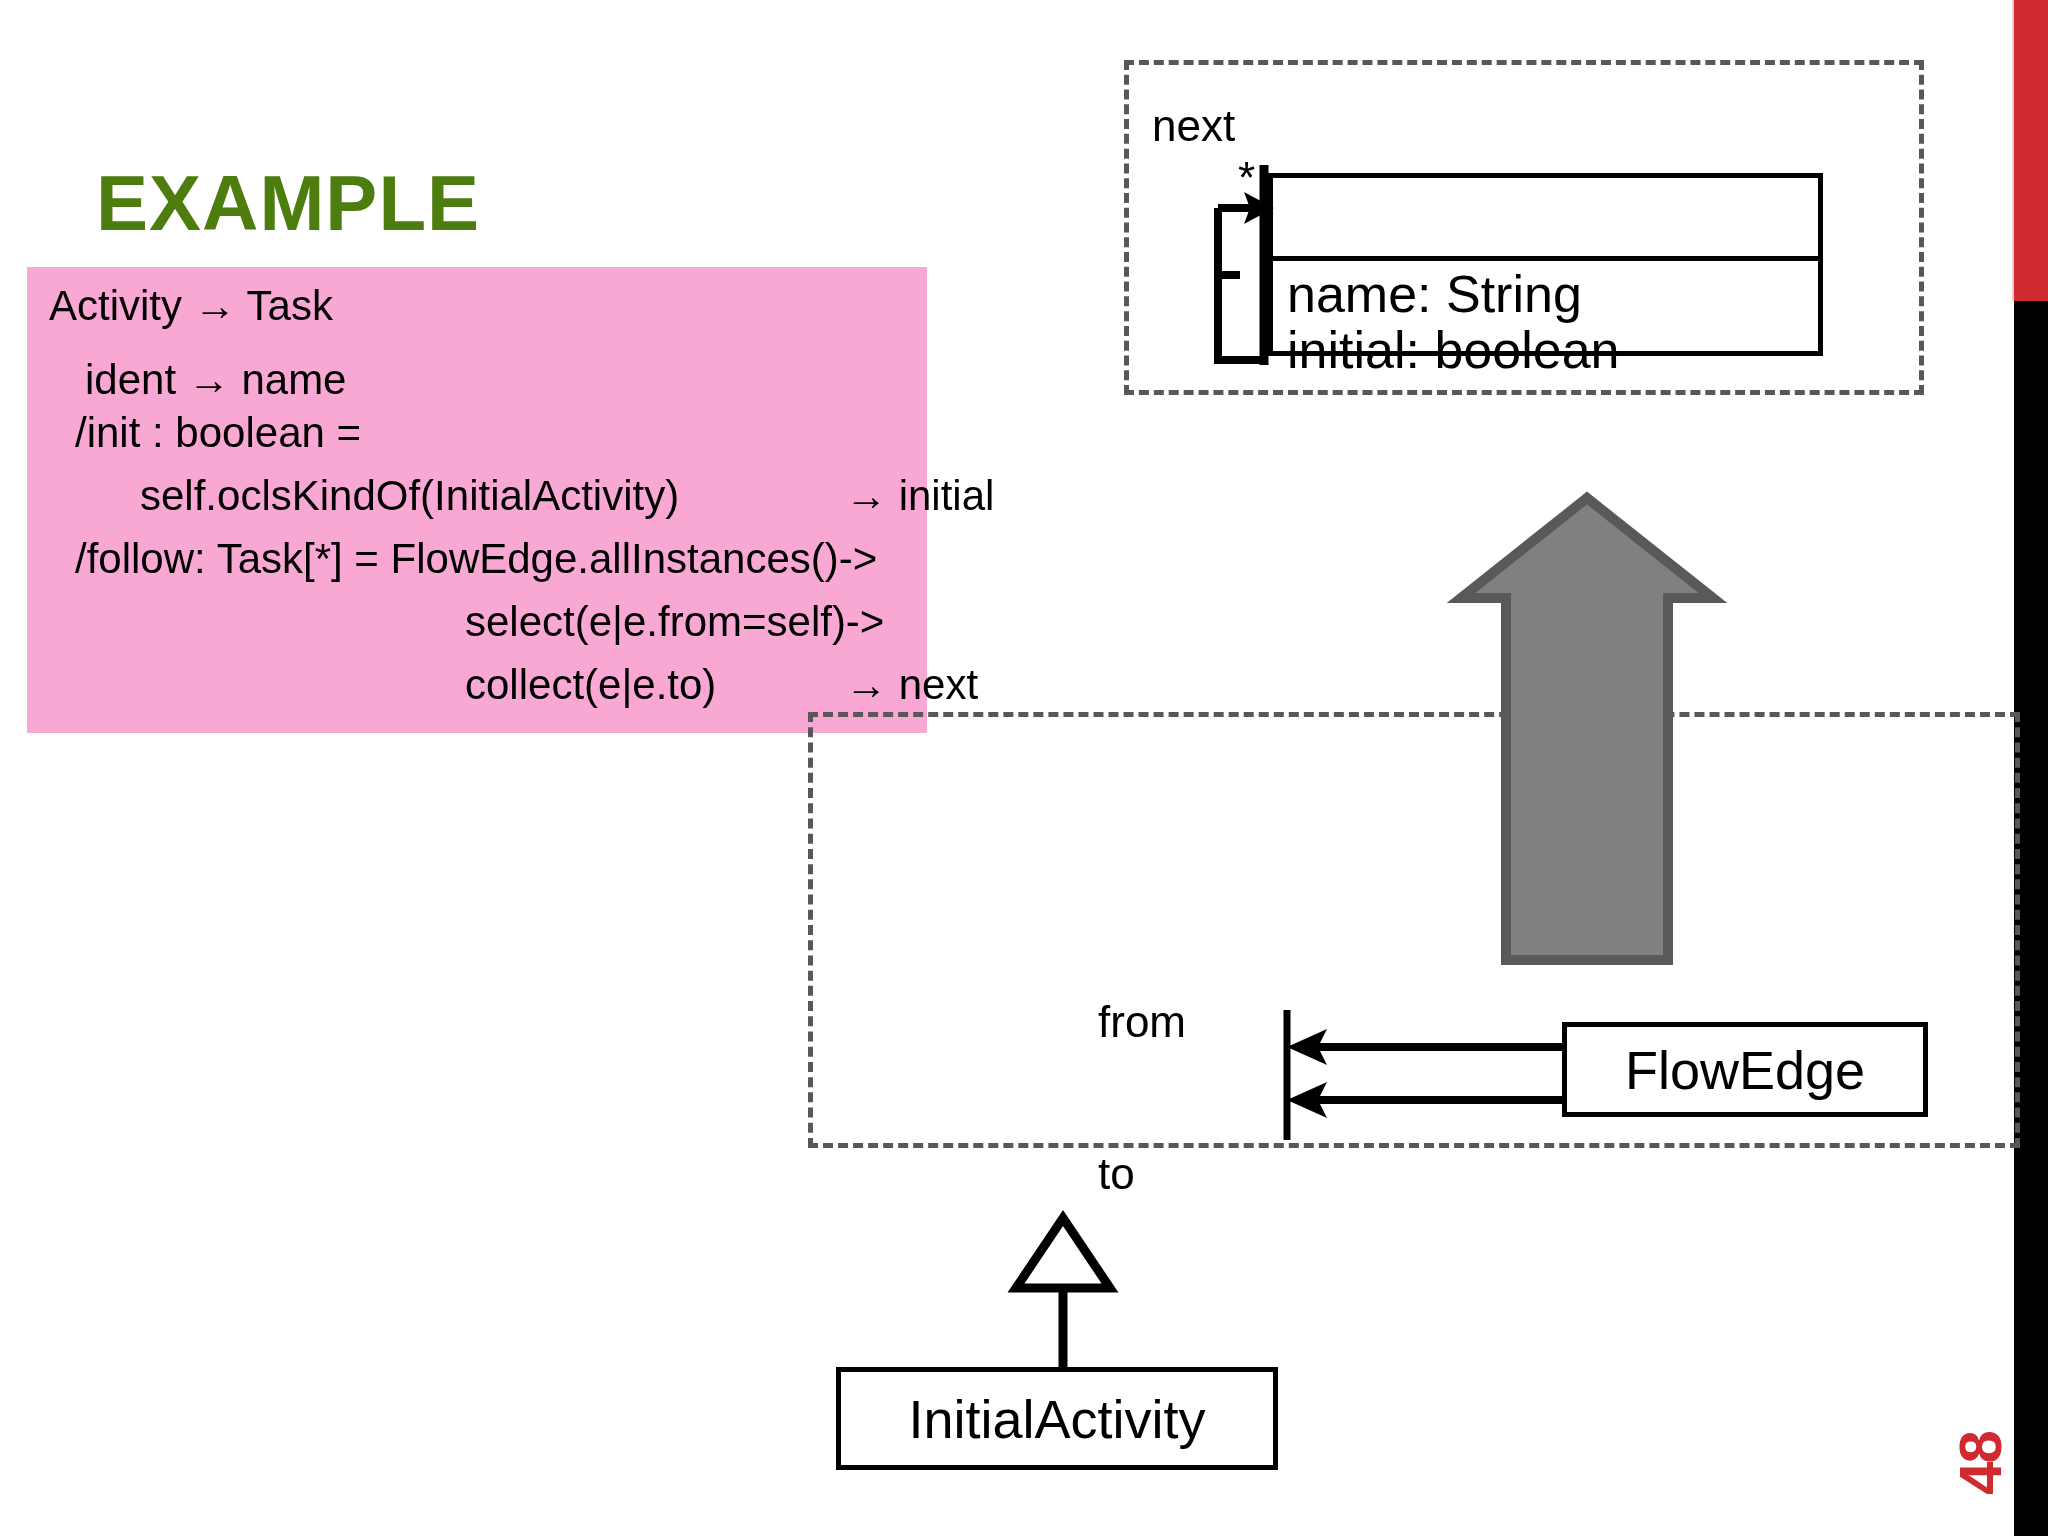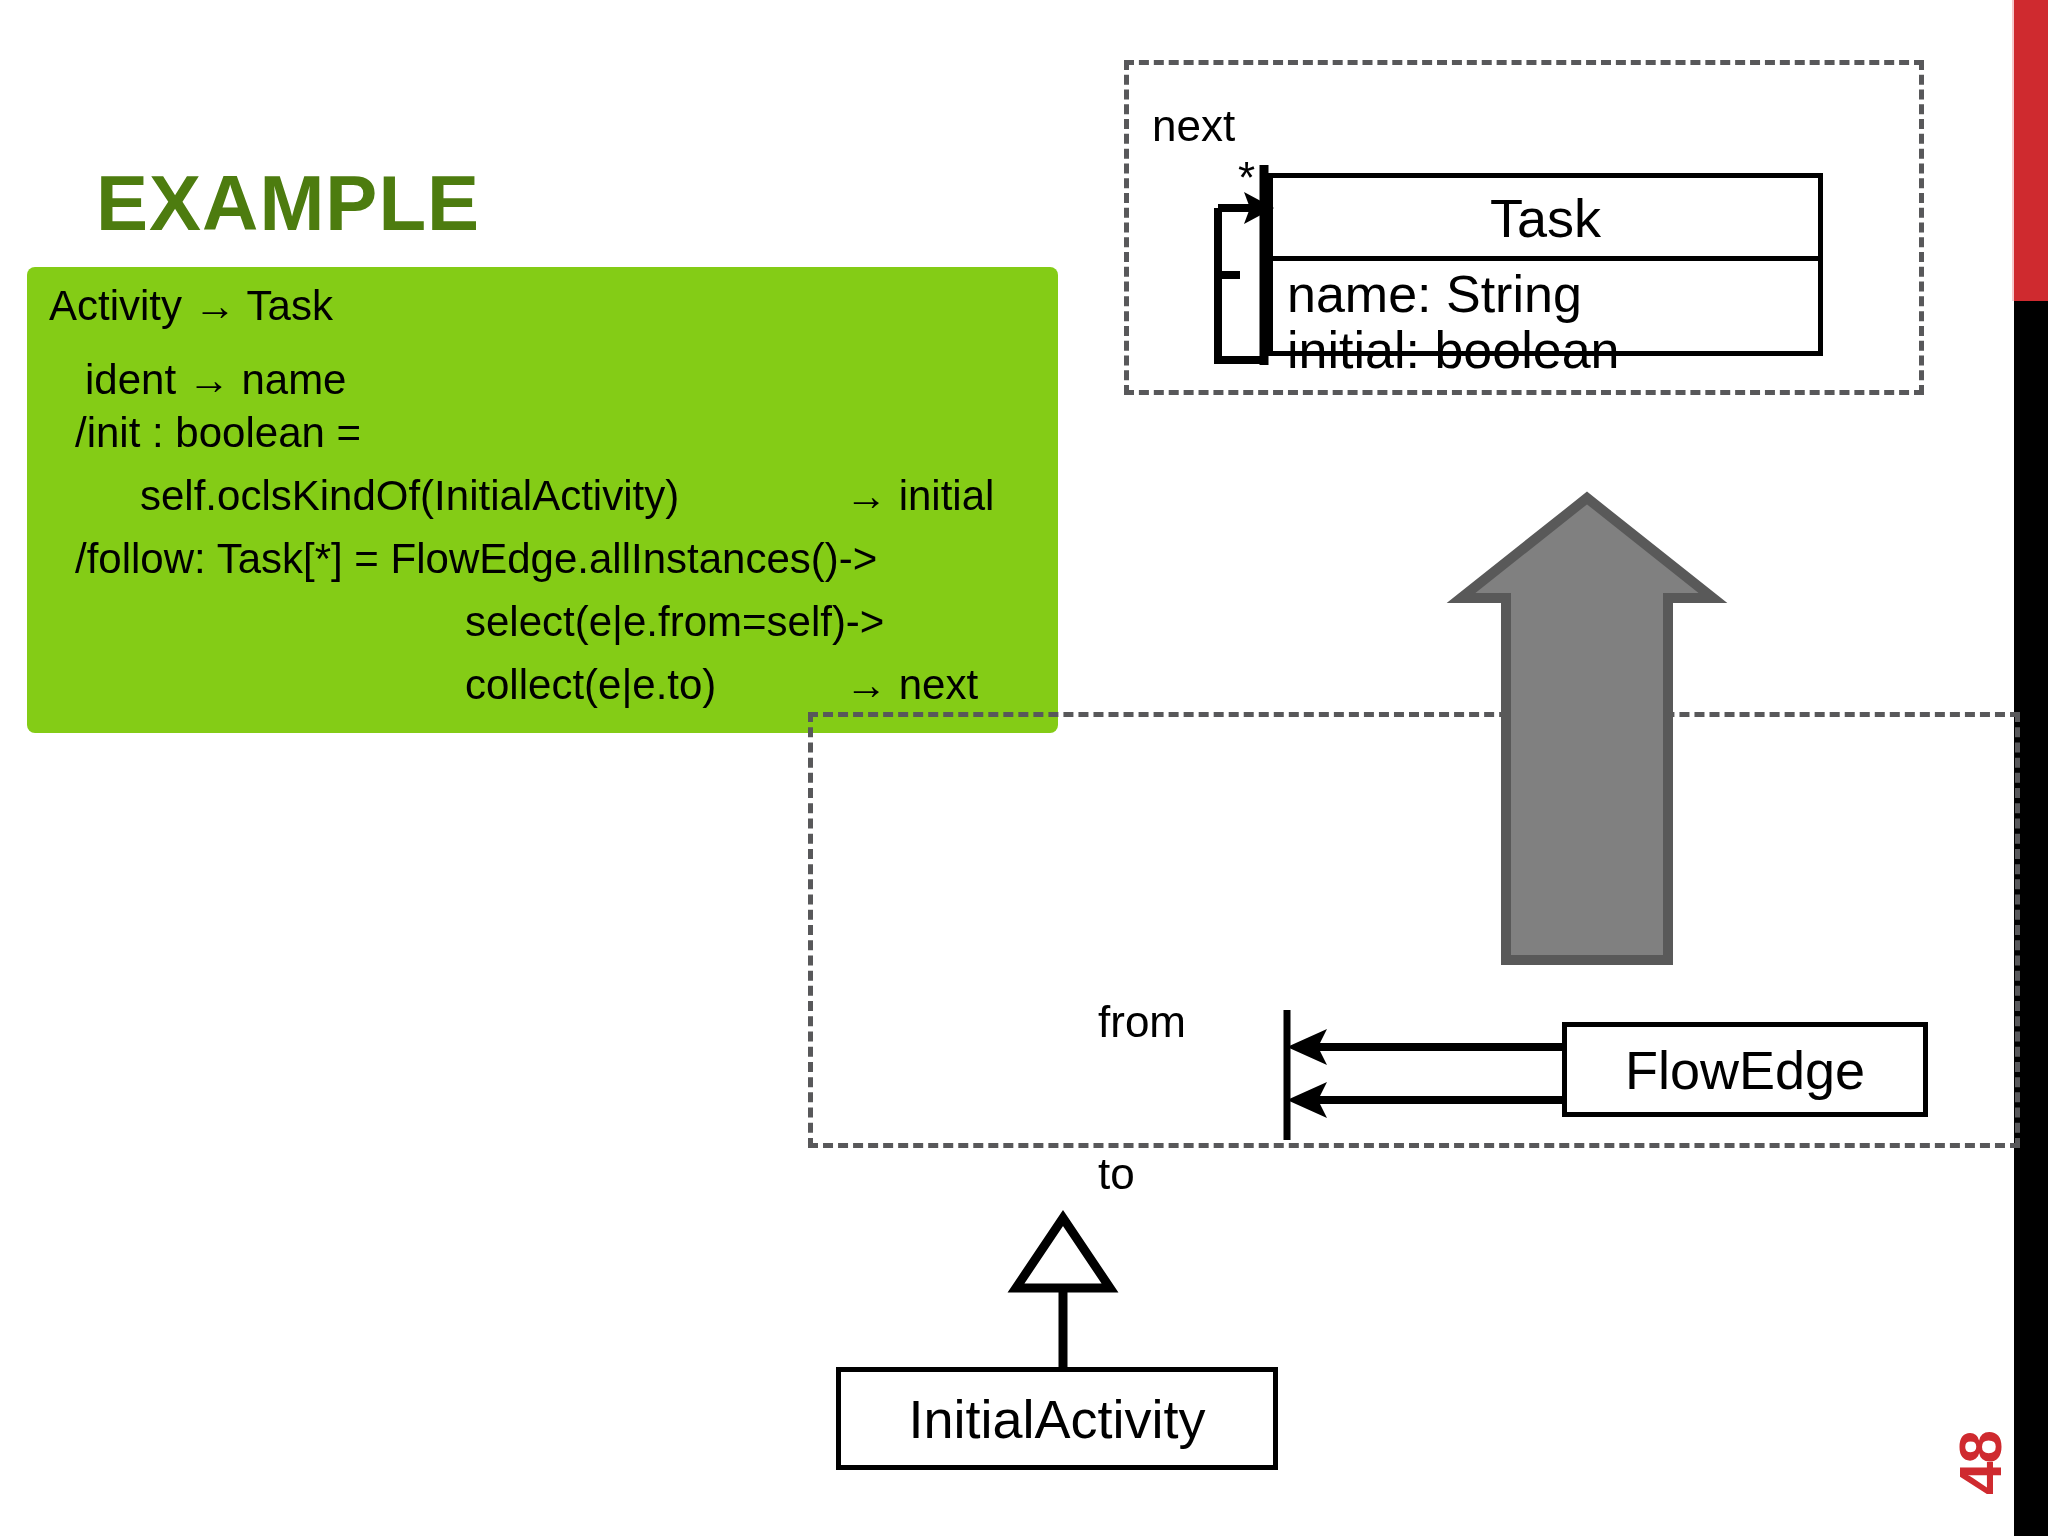--- a/index.html
+++ b/index.html
@@ -61,23 +61,22 @@
     color: #4d7c0f;
     letter-spacing: 1px;
     line-height: 1;
     white-space: nowrap;
   }
 
   
   .rule-block {
     position: absolute;
     left: 27px; top: 267px;
-    width: 1031px; height: 466px;
-    background: #84cc16;
-    border-radius: 8px;
+    width: 900px; height: 466px;
+    background: #f9a8d4;
   }
   .rule-lines {
     position: absolute;
     left: 0; top: 0; width: 100%; height: 100%;
   }
   .rline {
     position: absolute;
     font-size: 42px;
     line-height: 1;
     white-space: nowrap;
@@ -160,21 +159,20 @@
 
       <div class="rline" style="left:438px; top:397px;">collect(e|e.to)</div>
       <div class="rline" style="left:818px; top:397px;">→ next</div>
 
     </div>
   </div>
 
   <div class="dashbox" style="left:1124px; top:60px; width:800px; height:335px;"></div>
 
   <div class="umlbox" style="left:1268px; top:173px; width:555px; height:183px;">
-    <div class="uml-name" style="height:80px;">Task</div>
     <div class="uml-divider" style="top:78px;"></div>
     <div style="position:absolute; left:0; top:88px; right:8px;">
       <div class="uml-attr">name: String</div>
       <div class="uml-attr">initial: boolean</div>
     </div>
   </div>
 
   <div class="assoc-label" style="left:1152px; top:104px;">next</div>
   <div class="mult-label" style="left:1238px; top:156px;">*</div>
 

